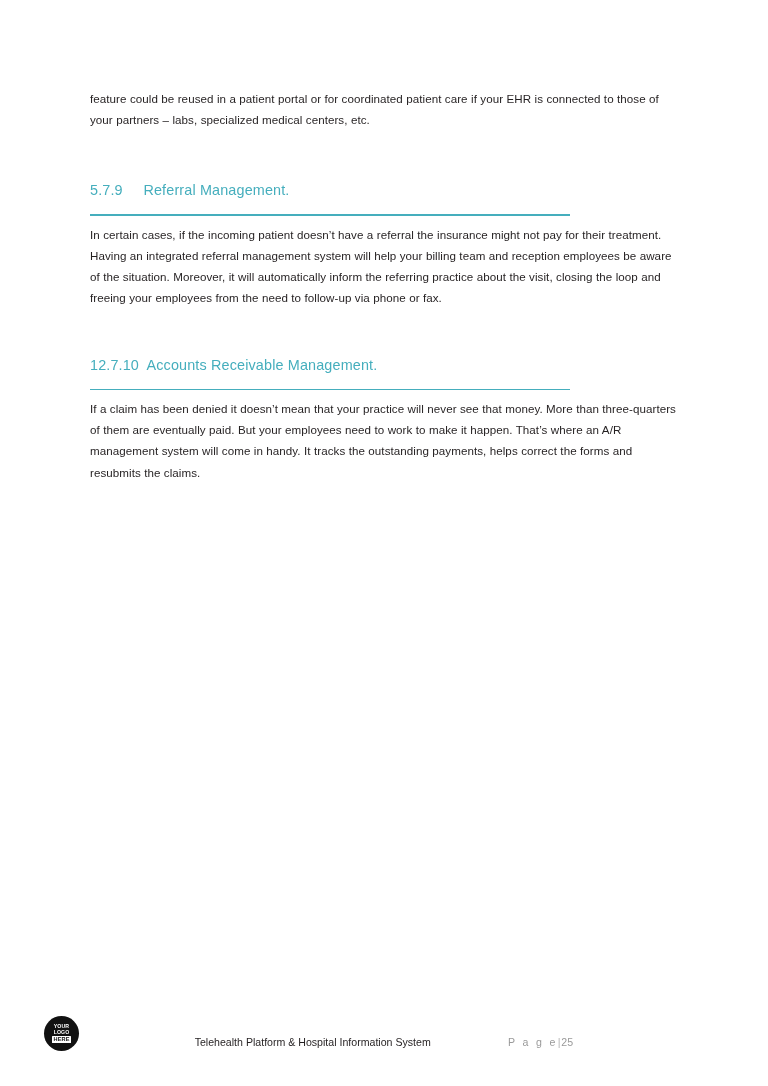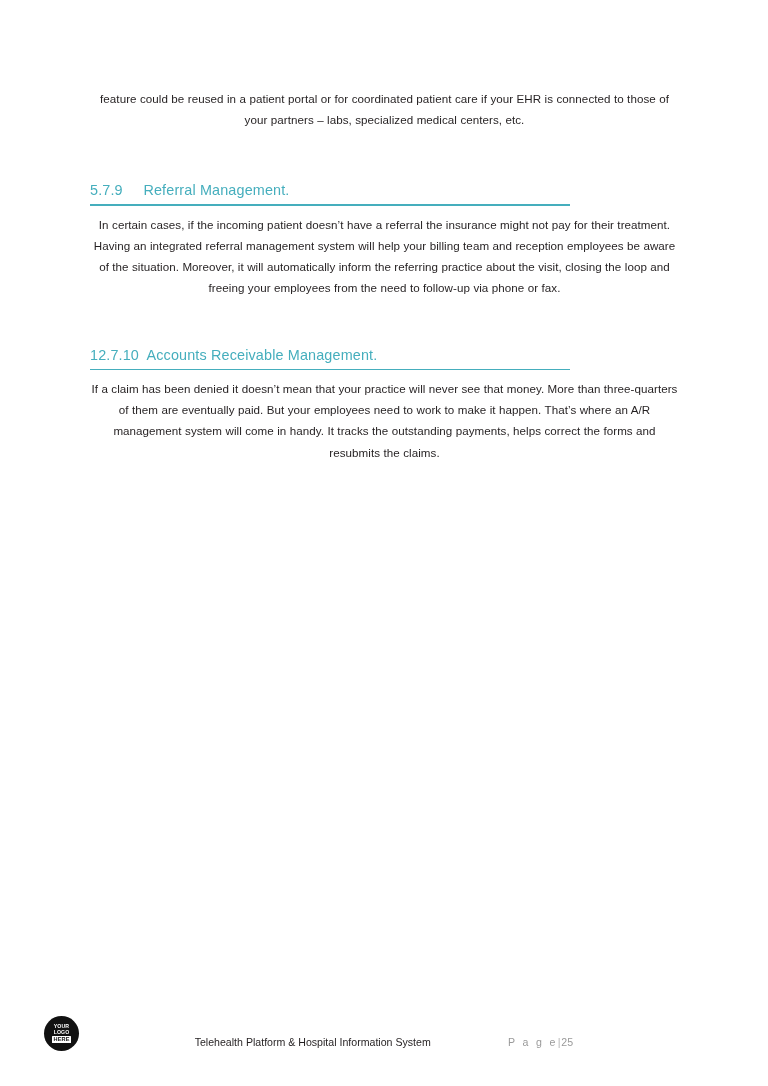--- a/index.html
+++ b/index.html
@@ -27,21 +27,21 @@
     left: 90px;
     top: 88px;
     width: 589px;
   }
 
   p.body-text {
     margin: 0;
     font-size: 11.6px;
     line-height: 21.2px;
     color: #231f20;
-    text-align: center;
+    text-align: left;
     letter-spacing: 0.005em;
     word-spacing: 0.01em;
   }
 
   .para-continuation {
     margin-bottom: 0;
   }
 
   .section {
     margin-top: 0;
@@ -53,21 +53,21 @@
   }
 
   h2.heading {
     margin: 0;
     font-size: 14.4px;
     font-weight: normal;
     color: #45aebd;
     line-height: 20px;
     letter-spacing: 0.01em;
     white-space: pre;
-    padding-bottom: 3px;
+    padding-bottom: 13px;
   }
 
   .heading-rule {
     width: 480px;
     height: 1.4px;
     background: #45aebd;
     margin-top: 1px;
   }
 
   .gap-before-h1 { height: 50px; }

